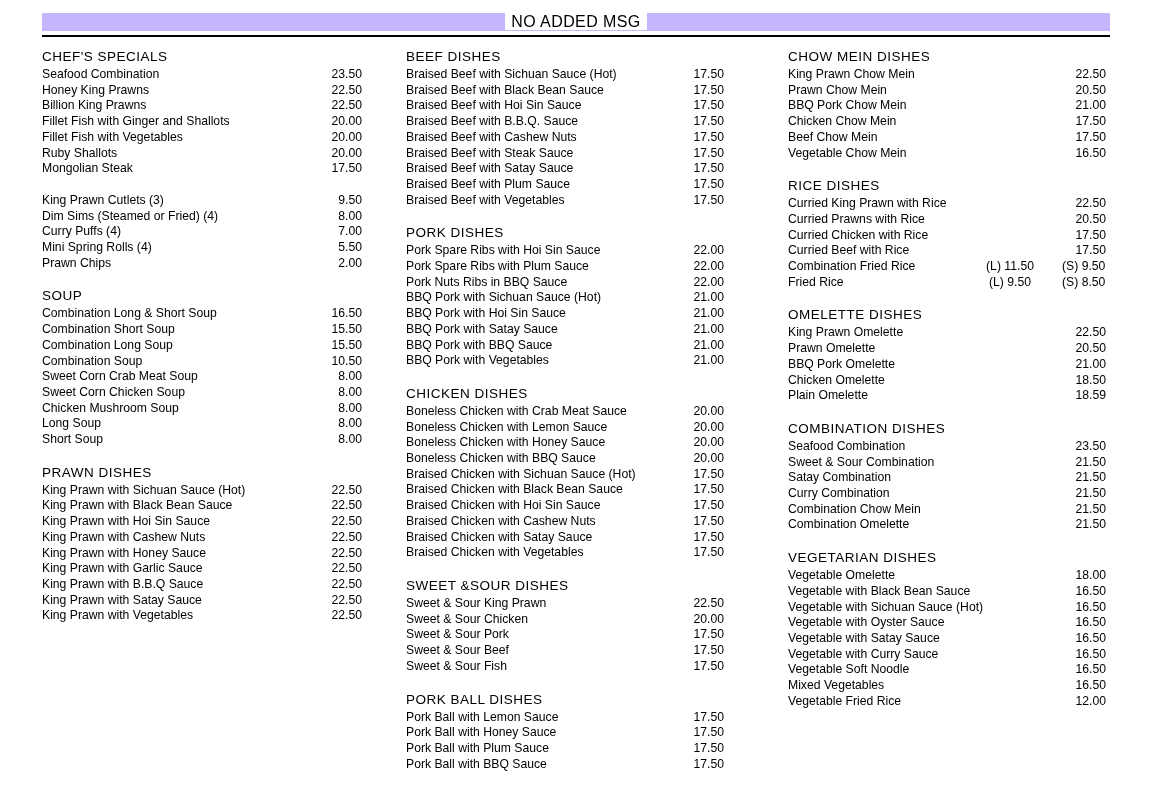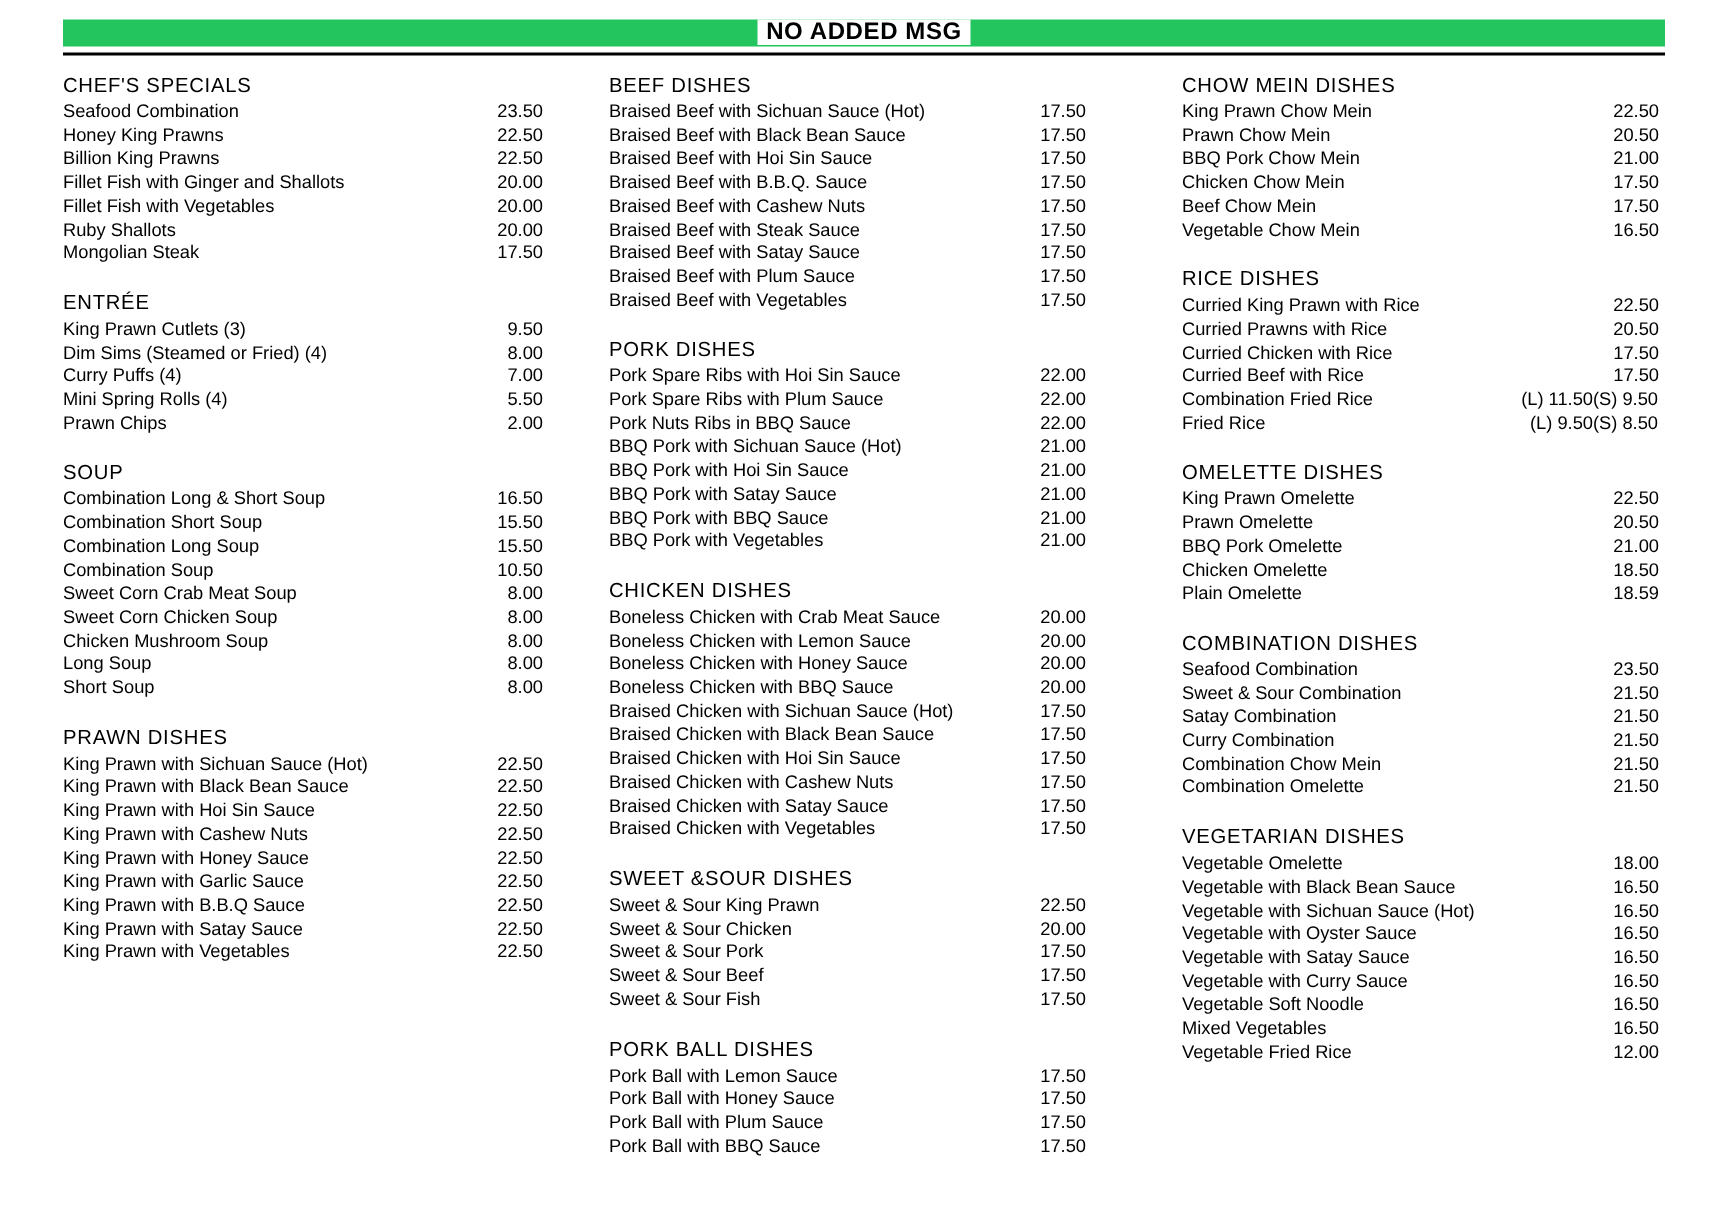--- a/index.html
+++ b/index.html
@@ -36,23 +36,23 @@
     top: 27px;
     border-top: 2px solid #000;
   }
   .header-title {
     position: absolute;
     left: 0;
     right: 0;
     top: 5px;
     text-align: center;
     font-size: 16px;
-    font-weight: bold;
+    font-weight: normal;
     letter-spacing: 0.4px;
-    background: #22c55e;
+    background: #c4b5fd;
     display: inline-block;
   }
   .header-title span {
     background: #ffffff;
     padding: 0 6px;
   }
   
   .col {
     position: absolute;
     top: 48px;
@@ -86,21 +86,21 @@
   .item-price {
     flex: 0 0 auto;
     text-align: right;
     font-variant-numeric: tabular-nums;
   }
   
   .item.dual .item-name { flex: 0 0 168px; }
   .item.dual .price-l {
     flex: 0 0 auto;
     width: 104px;
-    text-align: right;
+    text-align: center;
     padding-left: 2px;
   }
   .item.dual .price-s {
     flex: 1 1 auto;
     text-align: left;
   }
 </style>
 </head>
 <body>
 
@@ -139,21 +139,20 @@
         <div class="item">
           <span class="item-name">Ruby Shallots</span>
           <span class="item-price">20.00</span>
         </div>
         <div class="item">
           <span class="item-name">Mongolian Steak</span>
           <span class="item-price">17.50</span>
         </div>
       </div>
       <div class="section">
-        <div class="section-title">ENTRÉE</div>
         <div class="item">
           <span class="item-name">King Prawn Cutlets (3)</span>
           <span class="item-price">9.50</span>
         </div>
         <div class="item">
           <span class="item-name">Dim Sims (Steamed or Fried) (4)</span>
           <span class="item-price">8.00</span>
         </div>
         <div class="item">
           <span class="item-name">Curry Puffs (4)</span>

